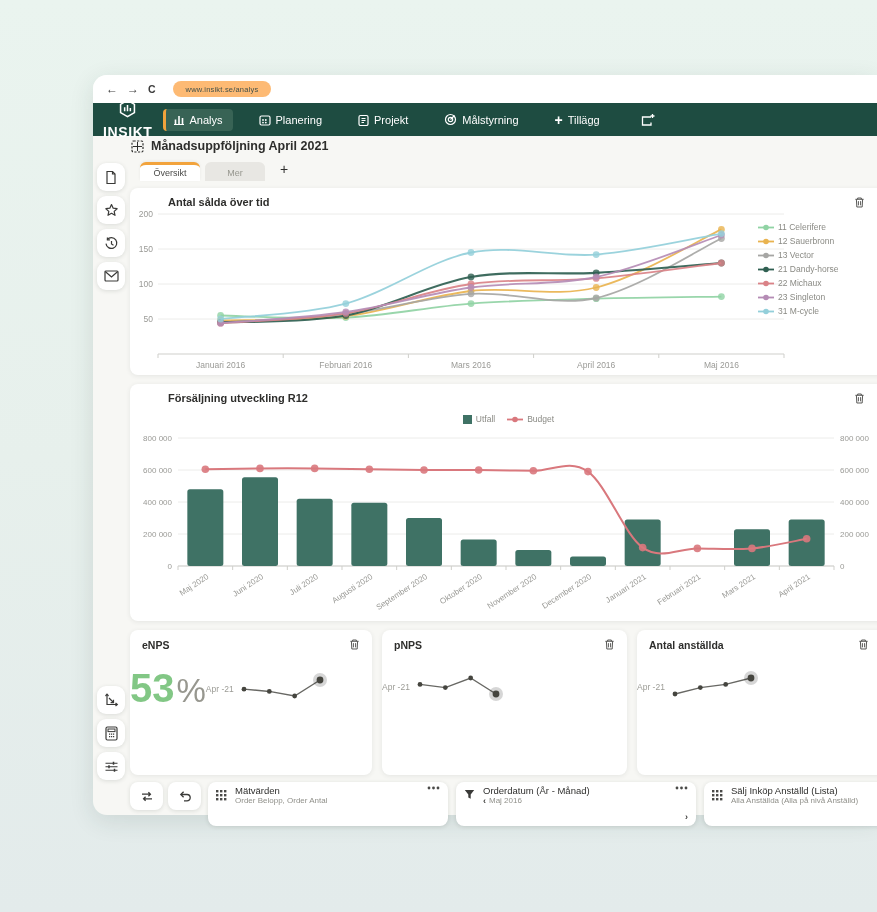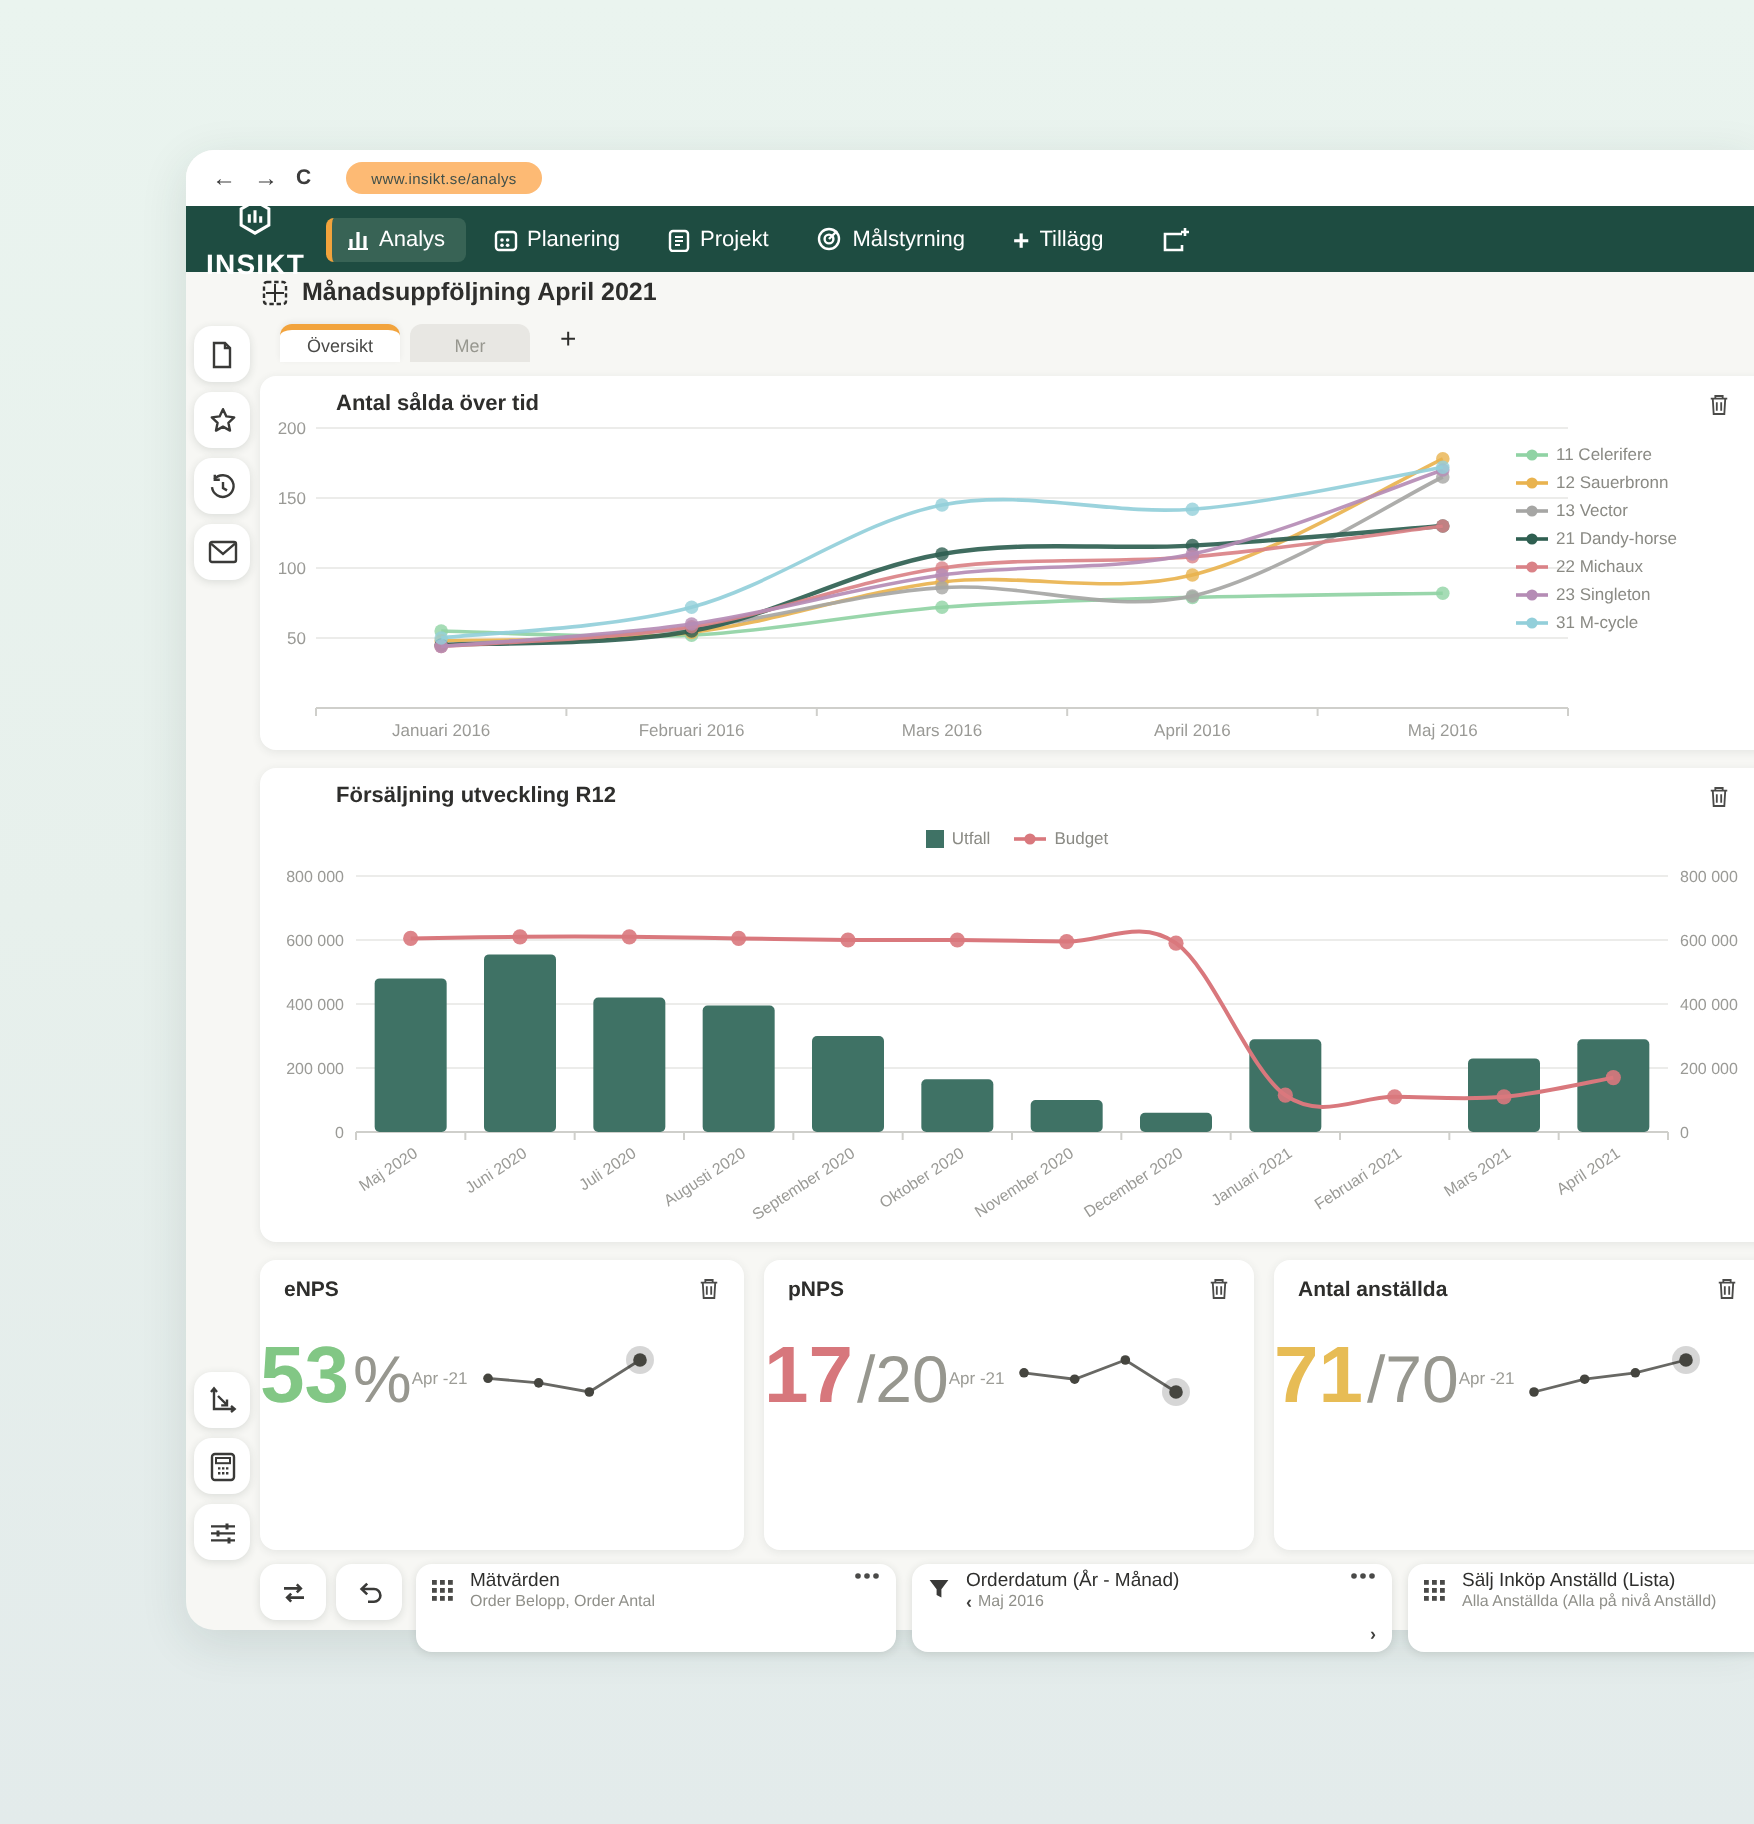--- a/index.html
+++ b/index.html
@@ -13,21 +13,21 @@
     border-radius:14px 0 0 0;display:flex;align-items:center;padding-left:13px;box-sizing:border-box;gap:9px;}
   .bnav{font-size:12px;color:#3c3c3c;line-height:1;}
   .urlpill{margin-left:8px;height:16px;background:#fdba74;border-radius:9px;display:flex;align-items:center;
     padding:0 13px;font-size:7.5px;color:#41504a;letter-spacing:.2px;}
   
   .navbar{position:absolute;left:93px;top:103px;width:784px;height:33px;background:#1e4c41;
     display:flex;align-items:center;padding-left:10px;box-sizing:border-box;}
   .brand{display:flex;align-items:center;gap:6px;margin-right:10px;flex-direction:column;}
   .brandname{color:#fff;font-size:14px;font-weight:700;letter-spacing:.6px;}
   .navitem{display:flex;align-items:center;gap:5px;color:#fff;font-size:11px;padding:5px 10px;
-    border-radius:4px;margin-right:4px;white-space:nowrap;}
+    border-radius:4px;margin-right:16px;white-space:nowrap;}
   .navitem.active{background:#386355;border-left:3px solid #f2a33c;padding-left:7px;}
   .navplus{font-size:14px;font-weight:700;line-height:1;}
   .newwin{margin-left:14px;display:flex;align-items:center;}
   
   .pagetitle{position:absolute;left:131px;top:139px;display:flex;align-items:center;gap:7px;
     font-size:12.5px;font-weight:700;color:#2e2e2c;}
   .tabs{position:absolute;left:140px;top:162px;display:flex;gap:5px;}
   .tab{width:60px;height:16px;display:flex;align-items:center;justify-content:center;
     font-size:9px;border-radius:6px 6px 0 0;padding-top:0;}
   .tab.active{background:#fff;color:#4a4a48;border-top:3px solid #f2a33c;box-shadow:0 -1px 3px rgba(0,0,0,.06);}
@@ -438,47 +438,39 @@
     </div>
   </div>
   <div class="kpi" style="left:382px;width:245px;">
     <div class="kpi-title">pNPS</div>
     <span class="kpi-trash">
       <svg width="11" height="13" viewBox="0 0 12 13">
           <path d="M1.5 3h9 M4 3V1.6h4V3 M2.6 3l.5 8.4h5.8l.5-8.4 M4.8 5v4.6 M7.2 5v4.6" stroke="#4a4a48" fill="none" stroke-width="1"></path>
         </svg>
     </span>
     <div class="kpi-body">
-      <div class="kpi-valrow">
-        <span class="kpi-value" style="color: rgb(215, 119, 124);">17</span>
-        <span class="kpi-suffix">/20</span>
-      </div>
       <div class="kpi-period">Apr -21</div>
       <svg class="sparkline" width="96" height="36">
           <path d="M10,16.4L35.33333333333333,19.6L60.666666666666664,10L86,26" fill="none" stroke="#686864" stroke-width="1.4"></path>
           <circle cx="10" cy="16.4" r="2.4" fill="#45453f"></circle>
           <circle cx="35.33333333333333" cy="19.6" r="2.4" fill="#45453f"></circle>
           <circle cx="60.666666666666664" cy="10" r="2.4" fill="#45453f"></circle>
           <circle cx="86" cy="26" r="7" fill="#000" opacity="0.16"></circle>
           <circle cx="86" cy="26" r="3.4" fill="#45453f"></circle>
         </svg>
     </div>
   </div>
   <div class="kpi" style="left:637px;width:250px;">
     <div class="kpi-title">Antal anställda</div>
     <span class="kpi-trash" style="right:18px;">
       <svg width="11" height="13" viewBox="0 0 12 13">
           <path d="M1.5 3h9 M4 3V1.6h4V3 M2.6 3l.5 8.4h5.8l.5-8.4 M4.8 5v4.6 M7.2 5v4.6" stroke="#4a4a48" fill="none" stroke-width="1"></path>
         </svg>
     </span>
     <div class="kpi-body">
-      <div class="kpi-valrow">
-        <span class="kpi-value" style="color: rgb(231, 188, 85);">71</span>
-        <span class="kpi-suffix">/70</span>
-      </div>
       <div class="kpi-period">Apr -21</div>
       <svg class="sparkline" width="96" height="36">
           <path d="M10,26L35.33333333333333,19.6L60.666666666666664,16.4L86,10" fill="none" stroke="#686864" stroke-width="1.4"></path>
           <circle cx="10" cy="26" r="2.4" fill="#45453f"></circle>
           <circle cx="35.33333333333333" cy="19.6" r="2.4" fill="#45453f"></circle>
           <circle cx="60.666666666666664" cy="16.4" r="2.4" fill="#45453f"></circle>
           <circle cx="86" cy="10" r="7" fill="#000" opacity="0.16"></circle>
           <circle cx="86" cy="10" r="3.4" fill="#45453f"></circle>
         </svg>
     </div>

